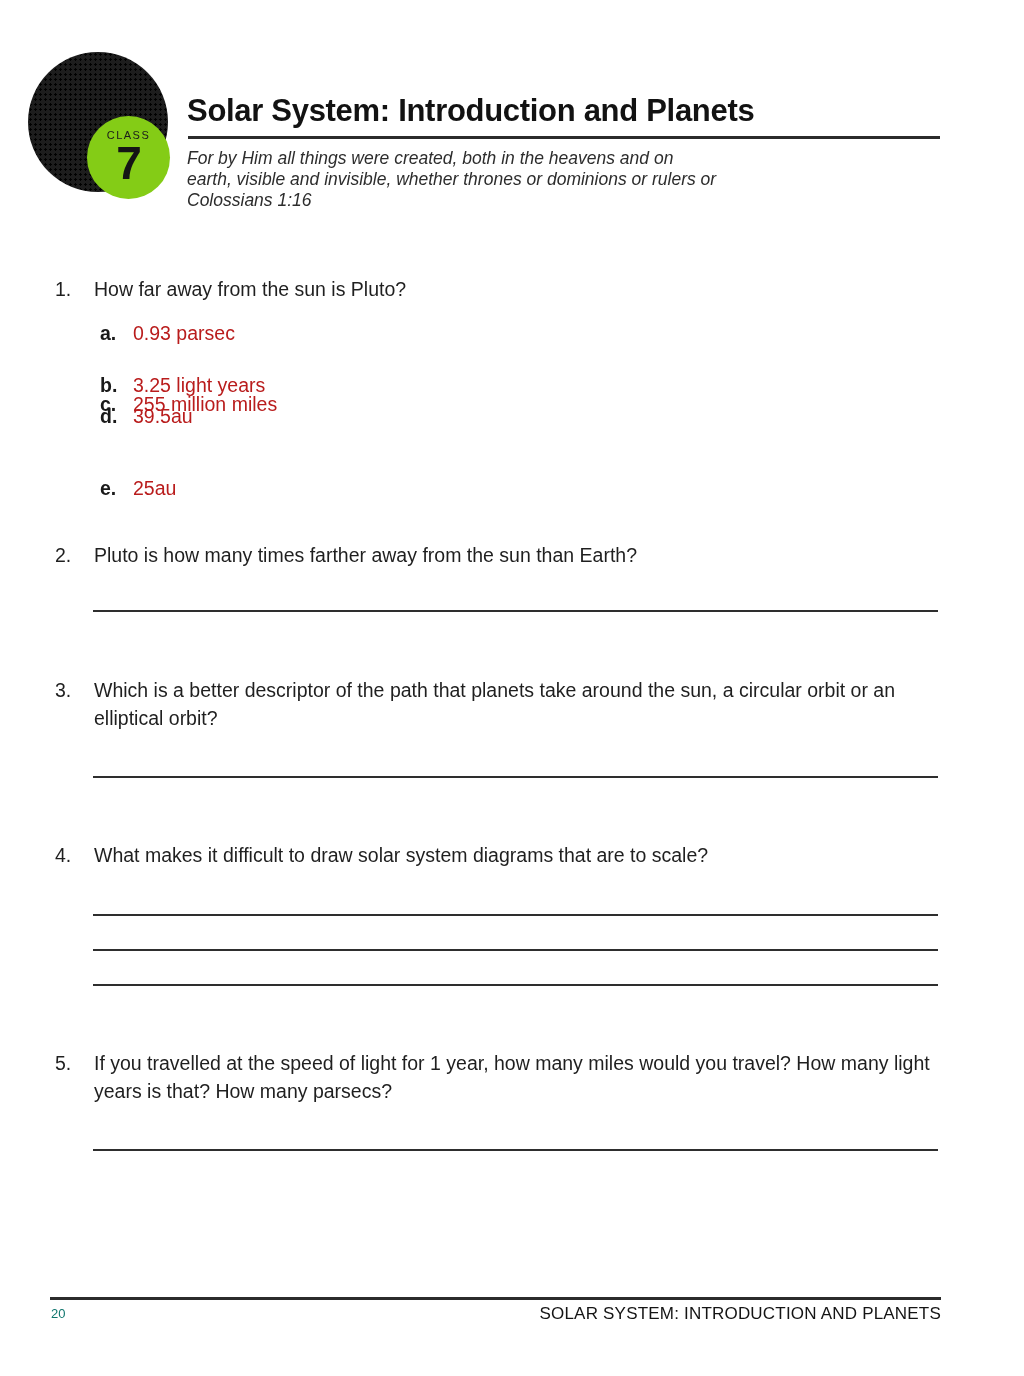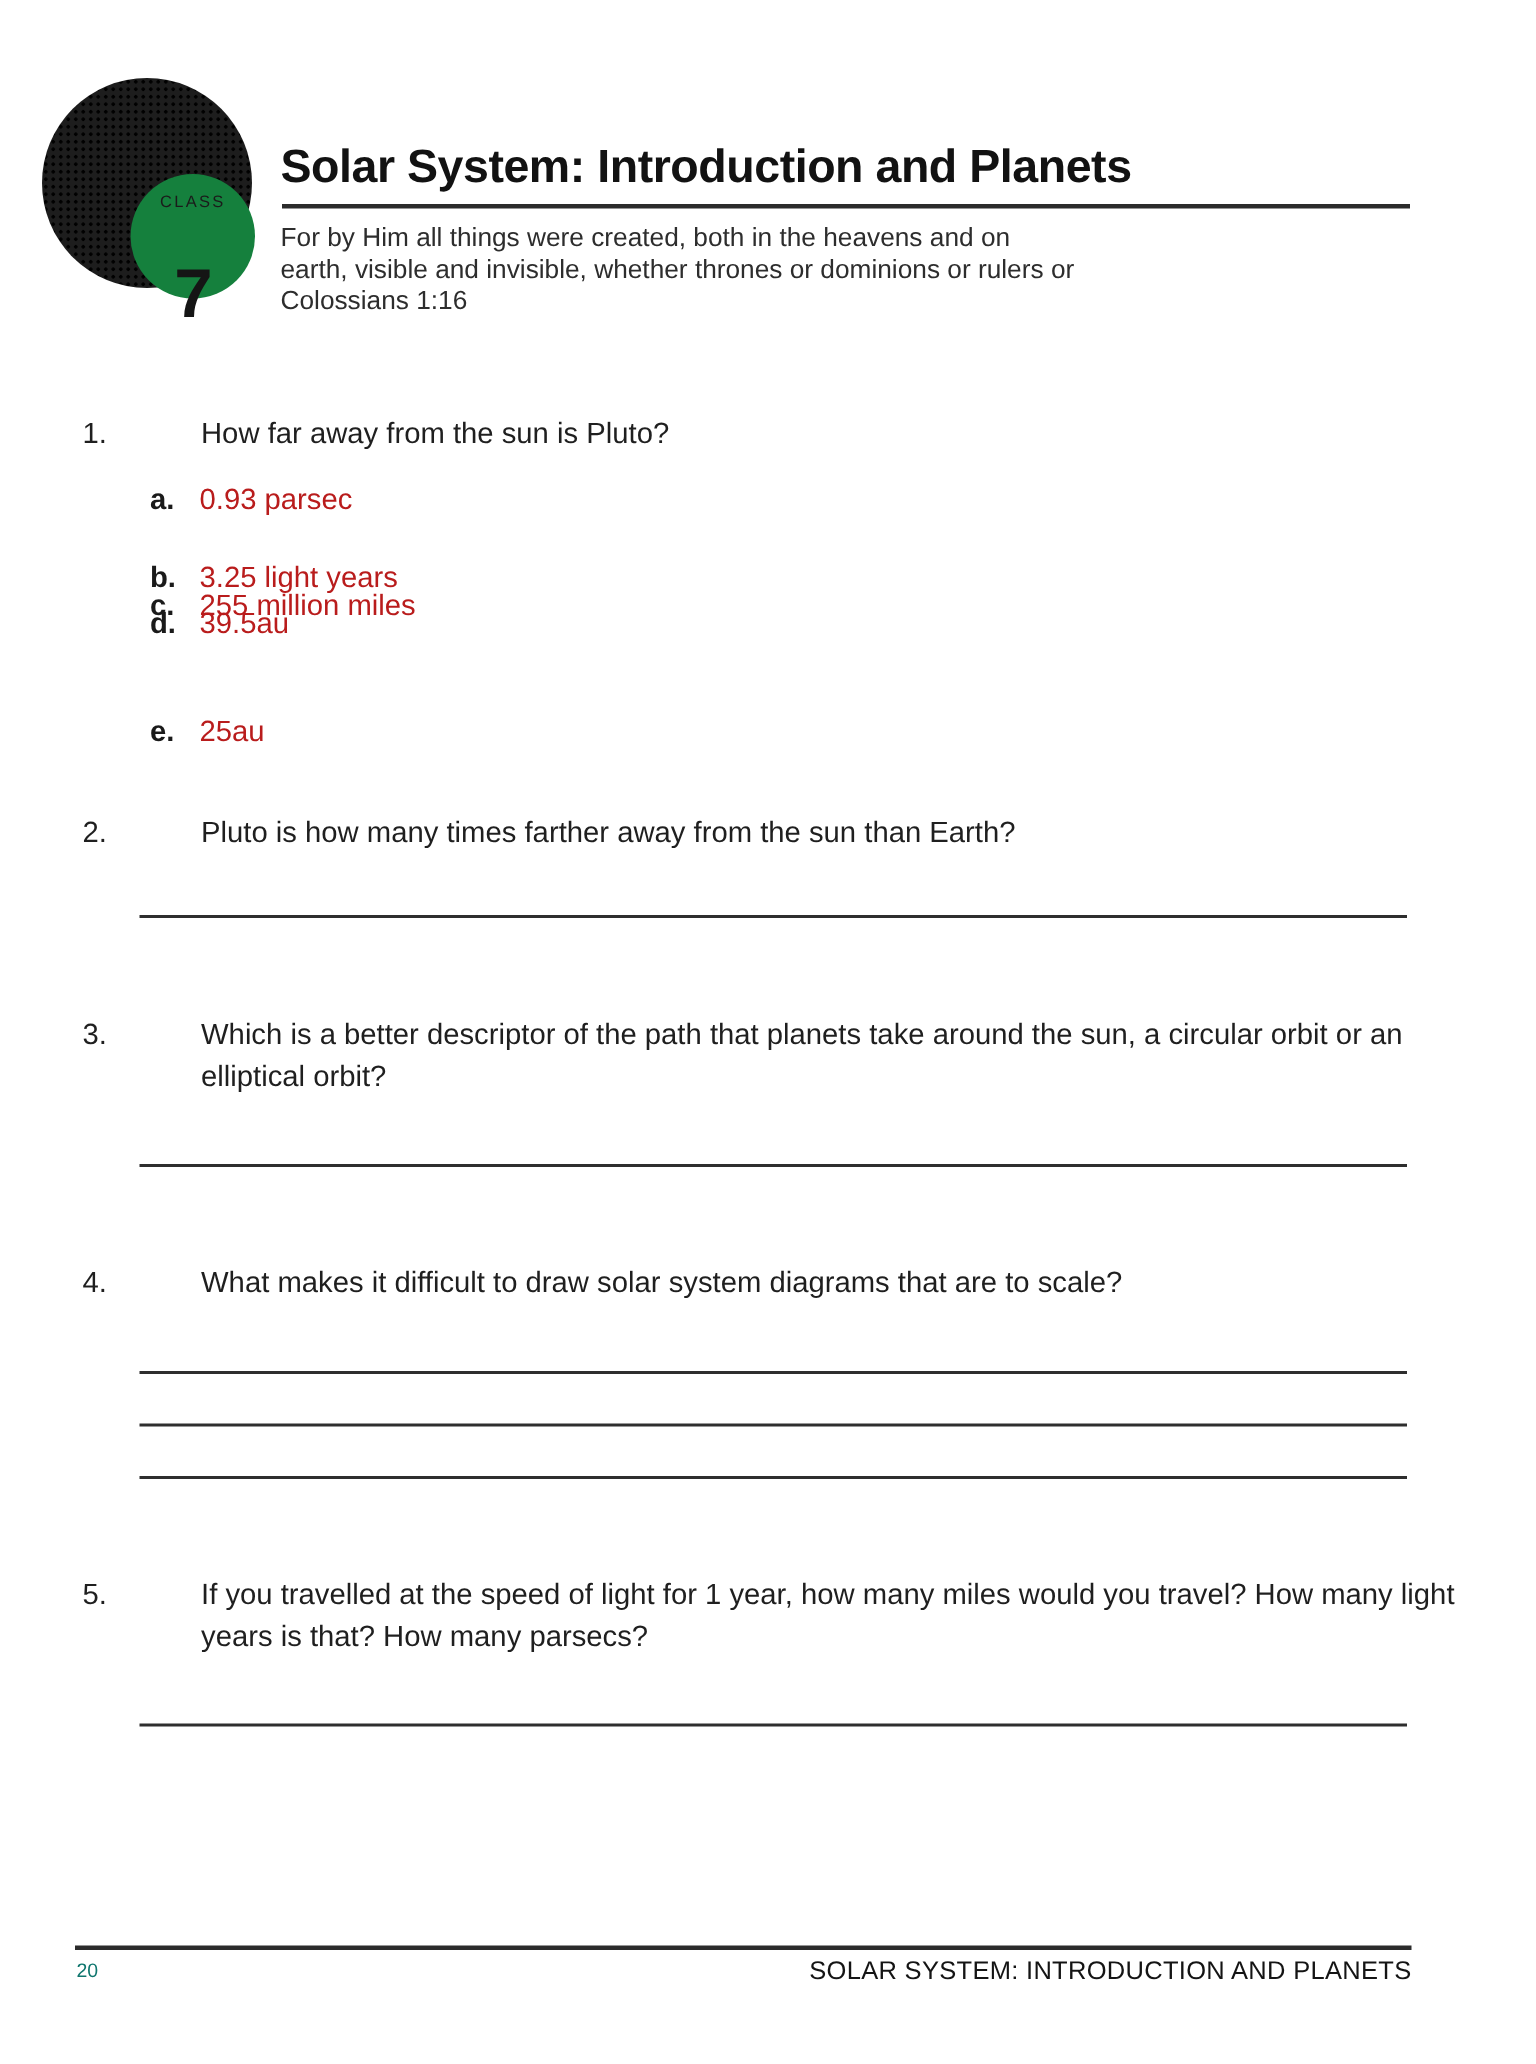--- a/index.html
+++ b/index.html
@@ -25,27 +25,26 @@
     border-radius: 50%;
     background-color: #1d1d1d;
     background-image: radial-gradient(circle, #000000 1.1px, transparent 1.2px);
     background-size: 5px 5px;
   }
   .badge-notch {
     position: absolute;
     left: 87px; top: 116px;
     width: 83px; height: 83px;
     border-radius: 50%;
-    background: #15803d;
+    background: #84cc16;
     display: flex;
     flex-direction: column;
     align-items: center;
     justify-content: flex-start;
     padding-top: 13px;
-    gap: 32px;
   }
   .badge-label {
     font-size: 11px;
     letter-spacing: 1.5px;
     color: #1b1b1b;
     font-weight: 400;
     line-height: 12px;
   }
   .badge-number {
     font-size: 46px;
@@ -69,34 +68,35 @@
   .title-rule {
     position: absolute;
     left: 188px; top: 136px;
     width: 752px; height: 3px;
     background: #2b2b2b;
   }
   .verse {
     position: absolute;
     left: 187px; top: 148px;
     font-size: 17.5px;
+    font-style: italic;
     color: #2d2d2d;
     line-height: 21px;
   }
 
   
   .question { position: absolute; left: 0; right: 0; }
   .q-num {
     position: absolute; left: 55px;
     font-size: 19.5px; line-height: 28px; color: #1f1f1f;
   }
   .q-text {
     position: absolute; left: 94px;
     width: 846px;
-    font-size: 19.5px; line-height: 28px; color: #1f1f1f; margin-left: 40px;
+    font-size: 19.5px; line-height: 28px; color: #1f1f1f;
   }
   .option { position: absolute; left: 100px; }
   .opt-letter {
     display: inline-block;
     width: 33px;
     font-size: 19.5px; line-height: 28px;
     font-weight: 700; color: #1a1a1a;
   }
   .opt-text { font-size: 19.5px; line-height: 28px; color: #b91c1c; }
 

